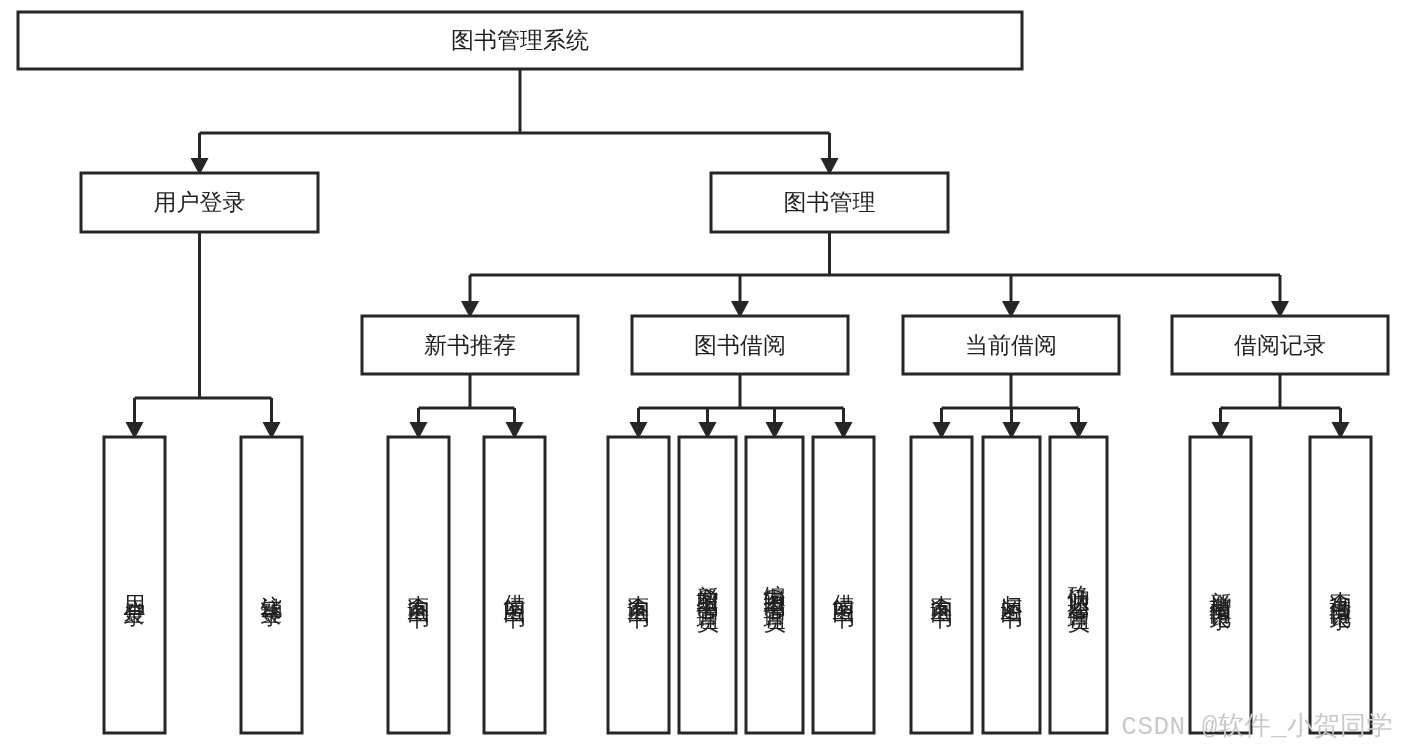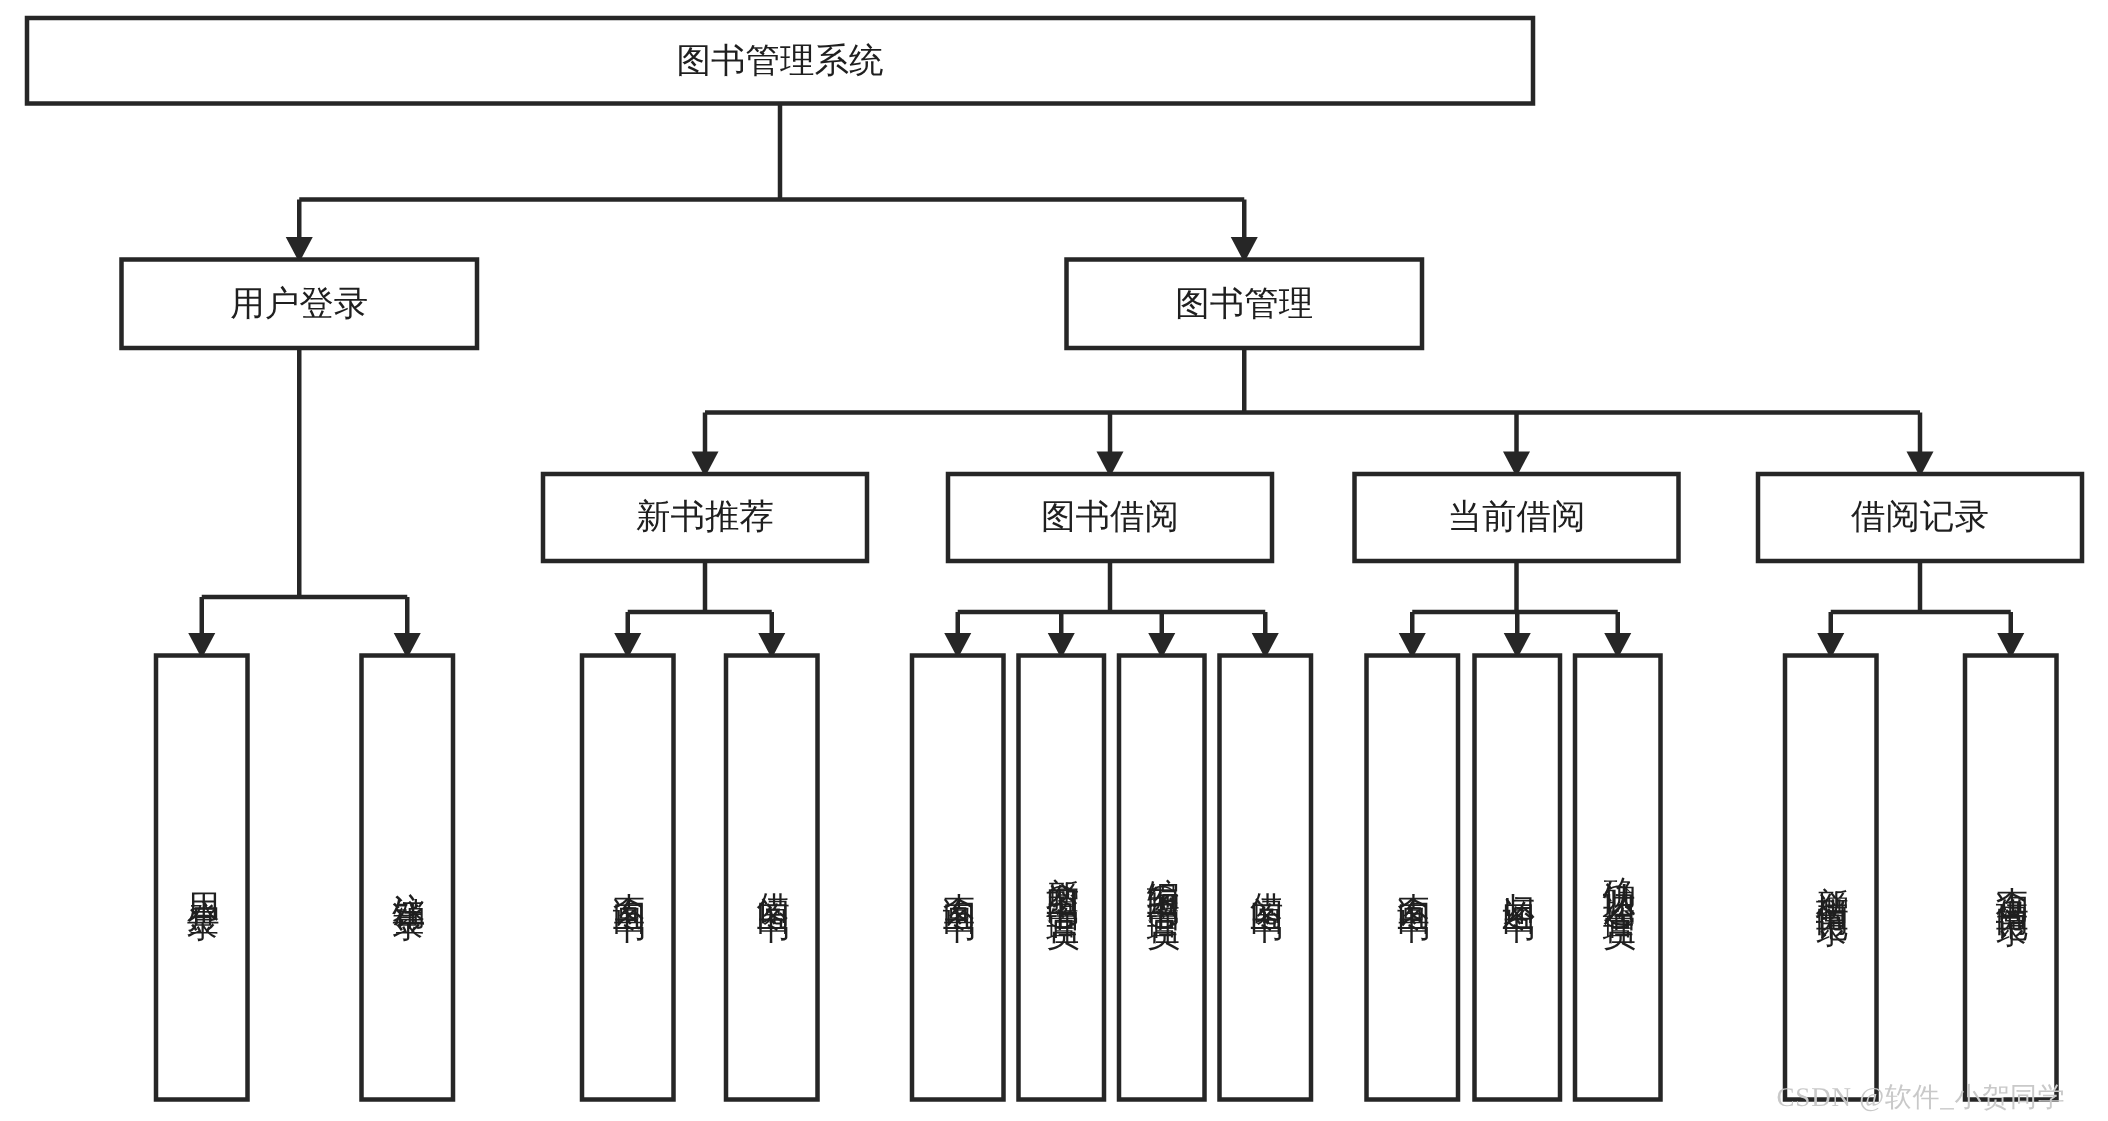--- a/index.html
+++ b/index.html
@@ -50,24 +50,24 @@
     color:#1f1f1f;
     writing-mode:vertical-rl;
     text-orientation:upright;
     letter-spacing:4px;
     line-height:1;
     white-space:nowrap;
     text-align:center;
   }
   .watermark{
     position:absolute;
-    right:22px;
+    right:6px;
     bottom:4px;
-    font-family:Liberation Serif, serif;
-    font-size:18px;
+    font-family:Liberation Mono, monospace;
+    font-size:26px;
     color:#c9c9c9;
     white-space:nowrap;
     letter-spacing:0.5px;
   }
   .hit{
     position:absolute;
     background:transparent;
   }
 </style>
 </head>

